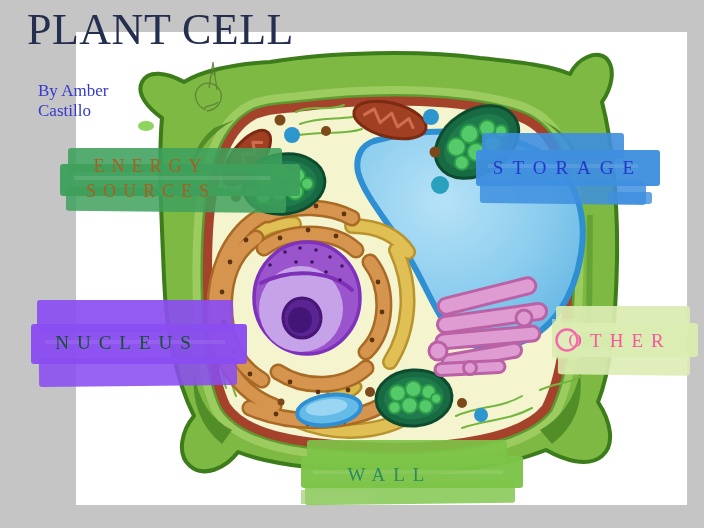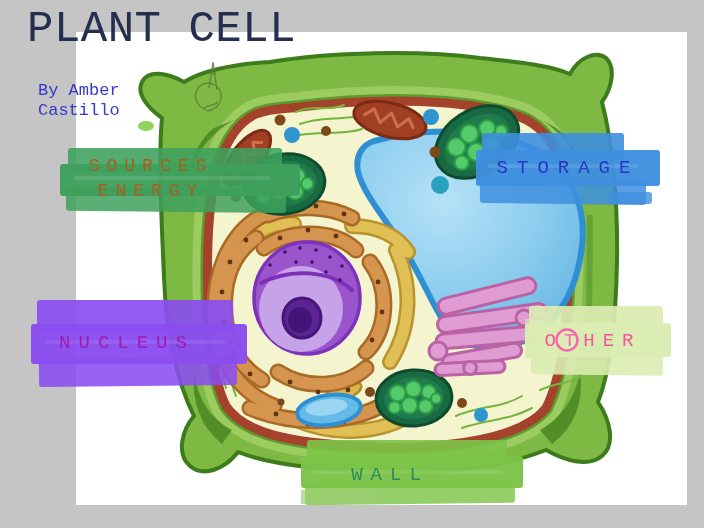--- a/index.html
+++ b/index.html
@@ -1,36 +1,36 @@
 <!DOCTYPE html>
 <html><head>
 <meta charset="utf-8">
 <style>
   html,body{margin:0;padding:0;background:#c5c5c5;}
   .stage{position:relative;width:704px;height:528px;background:#c5c5c5;overflow:hidden;
-         font-family:Liberation Mono, monospace;}
+         font-family:Liberation Serif, serif;}
   .paper{position:absolute;left:76px;top:32px;width:611px;height:473px;background:#ffffff;}
   .cell-art{position:absolute;left:0;top:0;z-index:2;}
   .overlay-art{position:absolute;left:0;top:0;z-index:4;pointer-events:none;}
   .page-title{position:absolute;left:27px;top:4px;z-index:5;margin:0;
               font-size:44px;font-weight:300;letter-spacing:.5px;color:#242e4e;}
   .byline{position:absolute;left:38px;top:57px;z-index:5;color:#3639cb;
           font-size:17px;font-weight:500;line-height:20px;margin-top:24px;}
   .banner{position:absolute;z-index:3;}
   .brush{position:absolute;left:0;top:0;}
   .banner-text{position:absolute;top:0;bottom:0;display:flex;flex-direction:column;
                justify-content:center;text-align:center;font-weight:500;}
   .banner-text span{display:block;white-space:nowrap;}
   .b-energy{left:60px;top:144px;width:240px;height:70px;}
   .t-energy{left:0;width:182px;color:#ad5d1f;font-size:18px;letter-spacing:7px;line-height:25px;}
   .b-storage{left:476px;top:130px;width:176px;height:76px;}
   .t-storage{left:0;width:184px;color:#2637c8;font-size:19px;letter-spacing:9px;}
   .b-nucleus{left:31px;top:296px;width:216px;height:93px;}
-  .t-nucleus{left:0;width:192px;color:#a21caf;font-size:19px;letter-spacing:8px;}
-  .b-other{left:525px;top:303px;width:146px;height:75px;}
+  .t-nucleus{left:0;width:192px;color:#14532d;font-size:19px;letter-spacing:8px;}
+  .b-other{left:552px;top:303px;width:146px;height:75px;}
   .t-other{left:0;width:136px;color:#f5569f;font-size:19px;letter-spacing:8px;}
   .b-wall{left:301px;top:438px;width:222px;height:68px;}
   .t-wall{left:0;width:178px;padding-top:6px;color:#2d8a5e;font-size:19px;letter-spacing:8px;text-align:center;}
 </style>
 </head>
 <body>
 
 <div class="stage">
   <div class="paper"></div>
 
@@ -255,22 +255,22 @@
   </div>
 
   <div class="banner b-energy">
     <svg class="brush" width="240" height="70">
       <rect x="8" y="4" width="214" height="24" rx="3" fill="#3ea05c" opacity="0.88"></rect>
       <rect x="0" y="20" width="240" height="32" rx="3" fill="#3ea05c" opacity="0.96"></rect>
       <rect x="6" y="44" width="220" height="24" rx="3" fill="#3ea05c" opacity="0.85" transform="rotate(0.6 120 56)"></rect>
       <rect x="14" y="32" width="196" height="4" fill="#ffffff" opacity="0.10"></rect>
     </svg>
     <div class="banner-text t-energy">
+      <span>ENERGY</span>
       <span>SOURCES</span>
-      <span>ENERGY</span>
     </div>
   </div>
 
   <div class="banner b-storage">
     <svg class="brush" width="184" height="76">
       <rect x="6" y="3" width="142" height="26" rx="3" fill="#3e8fdf" opacity="0.9"></rect>
       <rect x="0" y="20" width="184" height="36" rx="3" fill="#3e8fdf" opacity="0.96"></rect>
       <rect x="4" y="50" width="166" height="24" rx="3" fill="#3e8fdf" opacity="0.85" transform="rotate(0.7 92 62)"></rect>
       <rect x="132" y="62" width="44" height="12" rx="3" fill="#3e8fdf" opacity="0.8"></rect>
       <rect x="12" y="34" width="150" height="4" fill="#ffffff" opacity="0.10"></rect>

